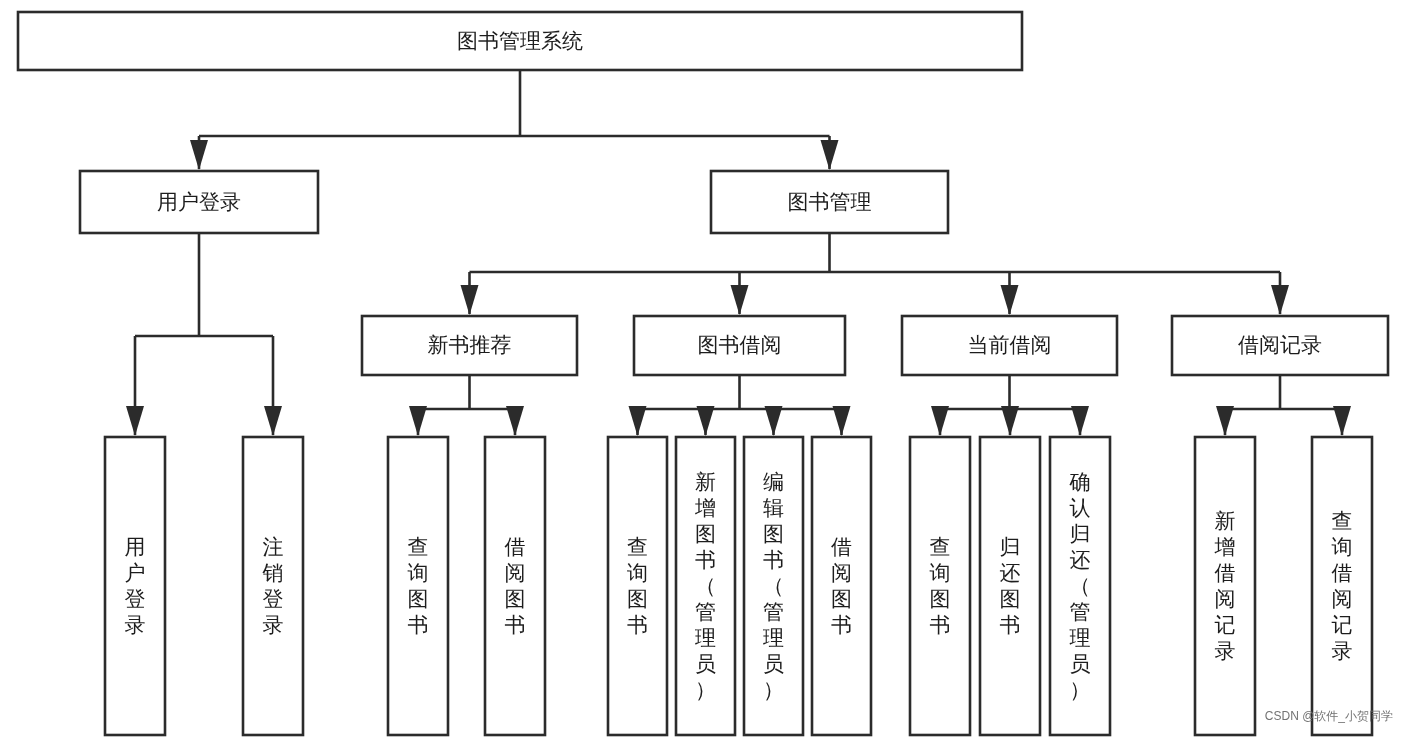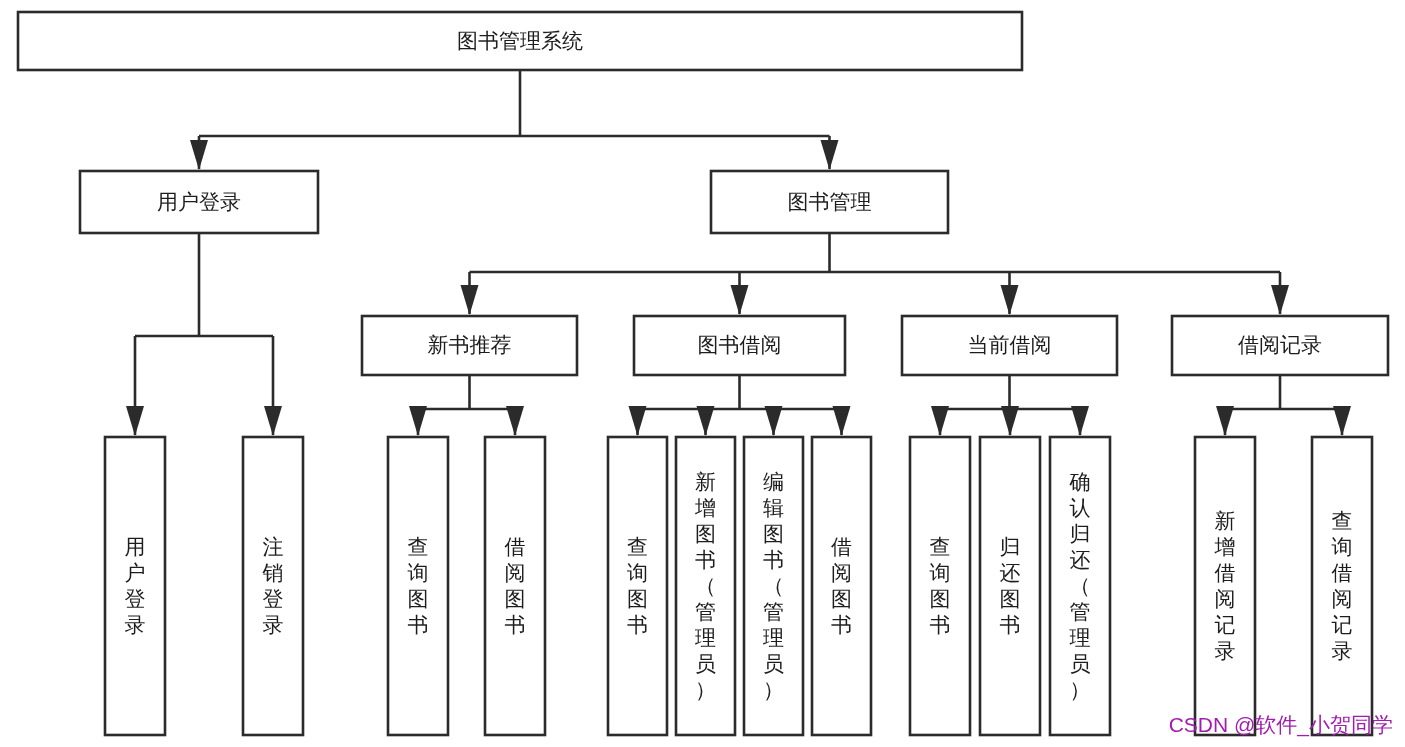--- a/index.html
+++ b/index.html
@@ -52,24 +52,24 @@
   }
   .node-label-v {
     font-family: "Liberation Sans", "DejaVu Sans", sans-serif;
     font-size: 21px;
     fill: #1d1d1d;
     text-anchor: middle;
   }
   .watermark-text {
     position: absolute;
     right: 12px;
-    bottom: 8px;
-    font-family: "Liberation Sans", "DejaVu Sans", sans-serif;
-    font-size: 21px;
-    color: #a21caf;
+    bottom: 22px;
+    font-family: "Liberation Sans", "DejaVu Sans", sans-serif;
+    font-size: 12px;
+    color: #737373;
     white-space: nowrap;
     user-select: none;
     pointer-events: none;
   }
 </style>
 </head>
 <body>
 
 <div id="diagram-root">
   <svg class="diagram-canvas" viewBox="0 0 1405 747" preserveAspectRatio="xMidYMid meet">

